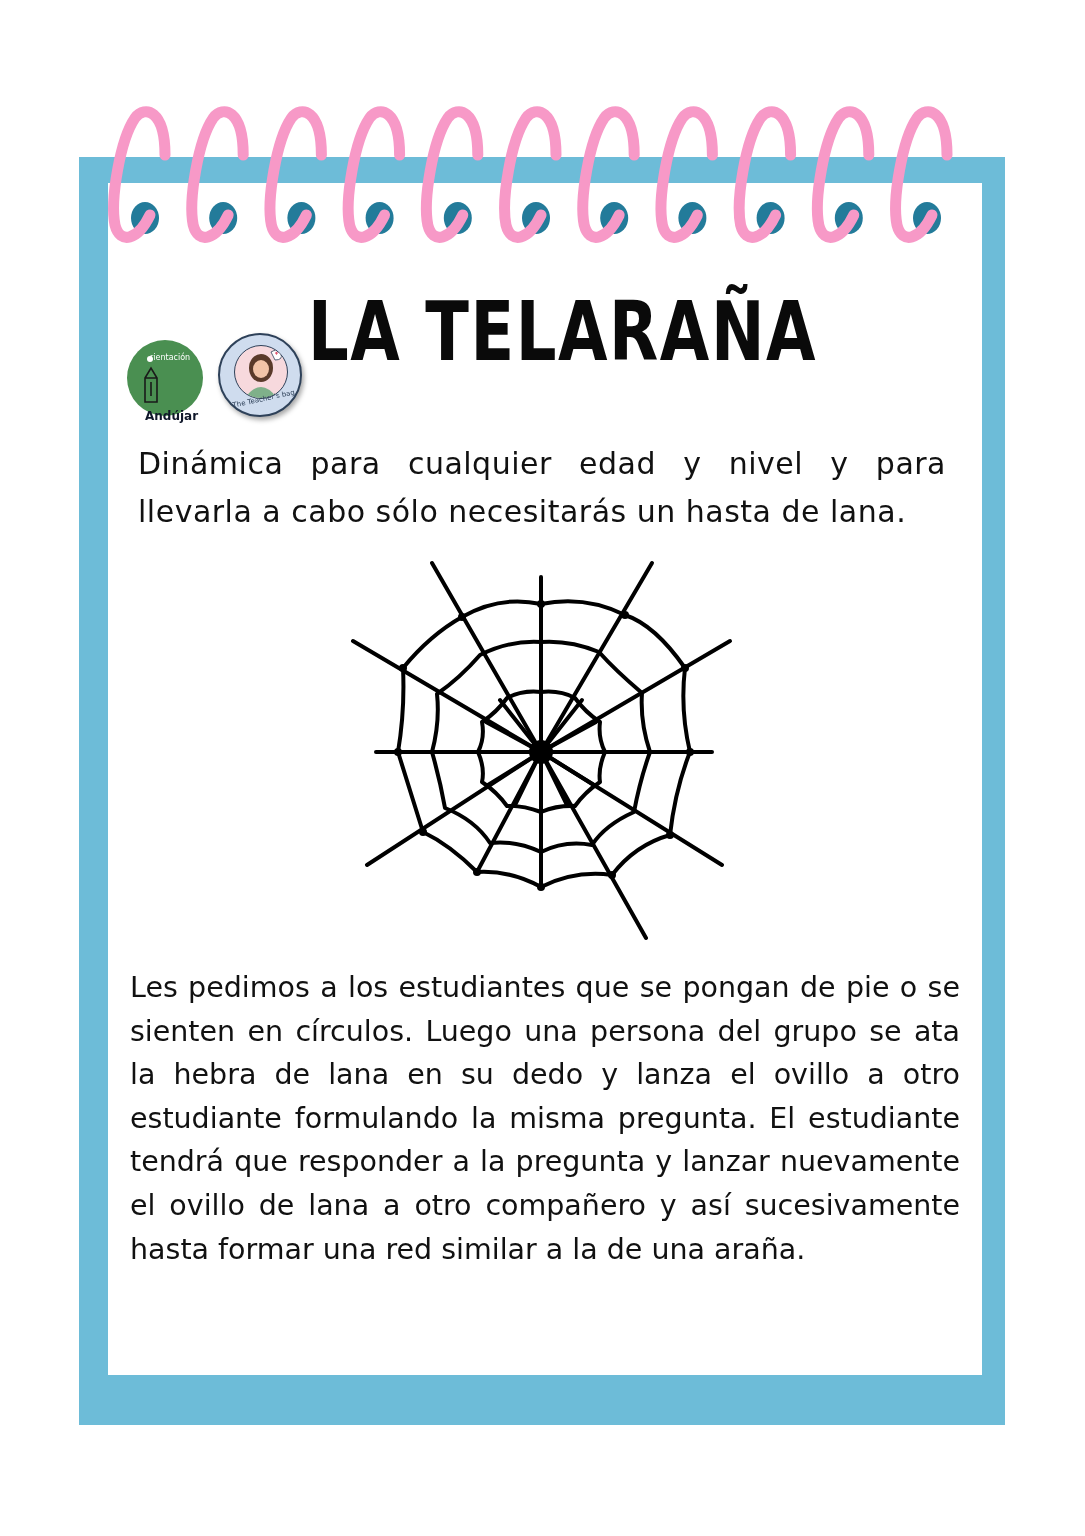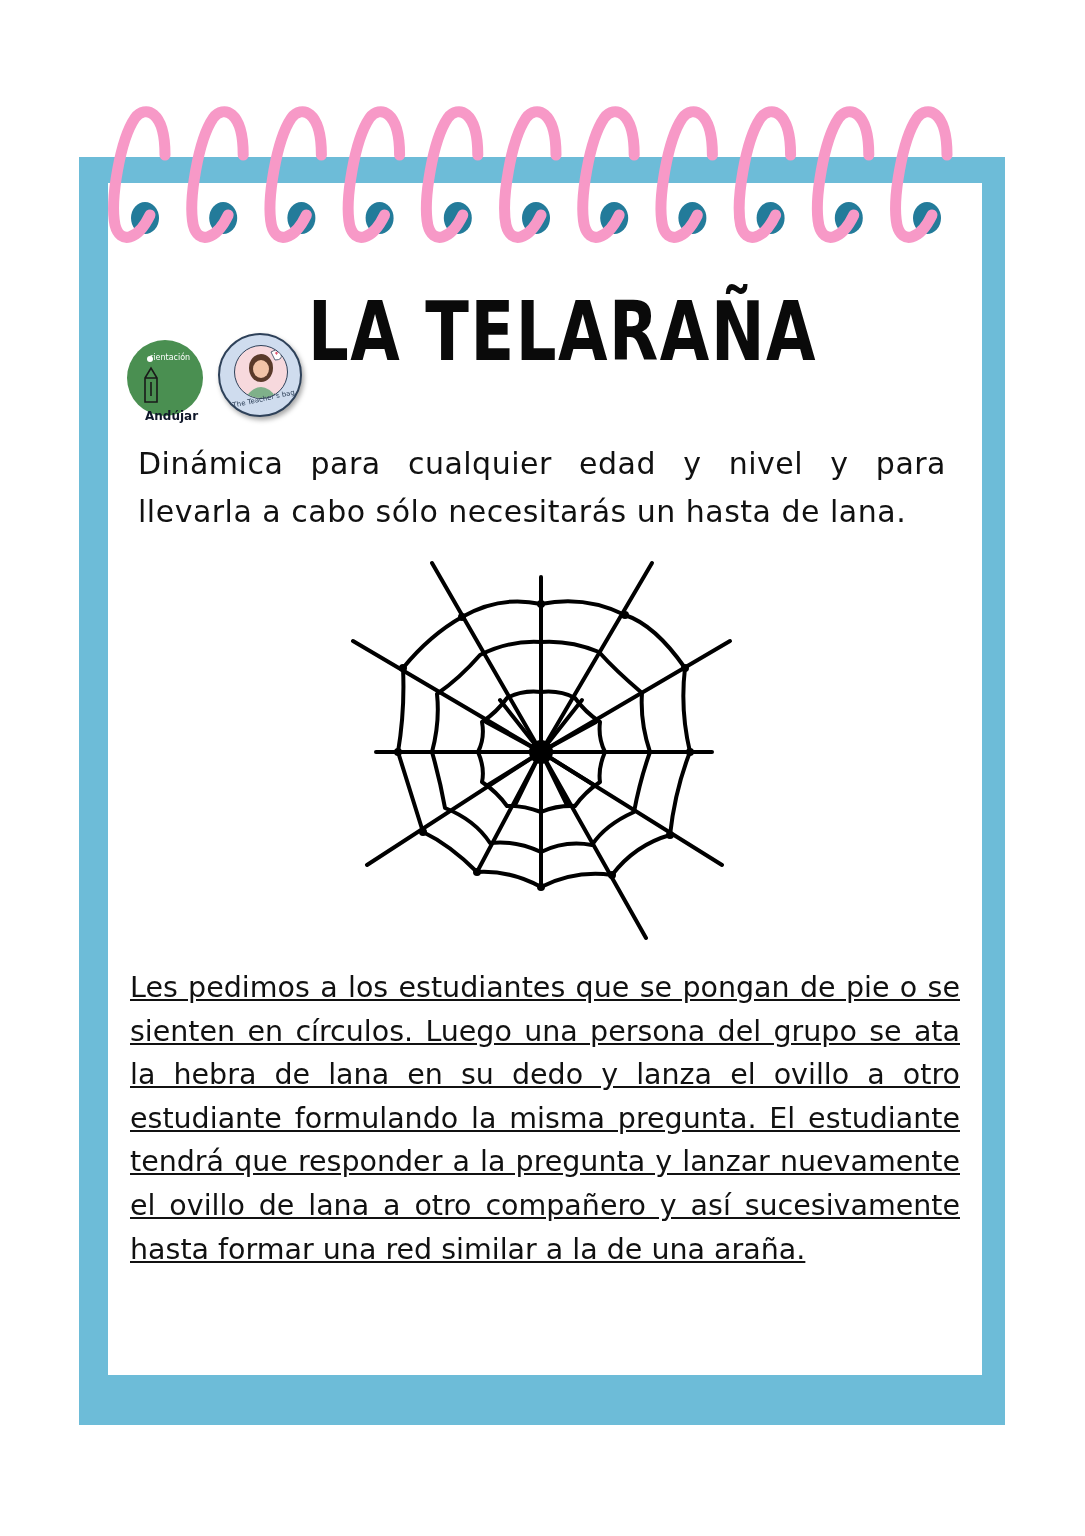--- a/index.html
+++ b/index.html
@@ -42,21 +42,20 @@
     .logo-teacher .tt { position: absolute; left: 12px; top: 60px; font-size: 7px; color: #2e4159; transform: rotate(-12deg); }
     .intro {
       position: absolute; left: 138px; top: 440px; width: 808px;
       font-size: 30px; line-height: 48px; text-align: justify; text-align-last: left;
       font-family: "DejaVu Sans", sans-serif; letter-spacing: 0.5px;
     }
     .body-text {
       position: absolute; left: 130px; top: 966px; width: 830px;
       font-size: 28.5px; line-height: 43.6px; text-align: justify; text-align-last: left;
       font-family: "DejaVu Sans", sans-serif;
-      text-decoration: underline;
     }
     .web { position: absolute; left: 340px; top: 555px; }
   </style>
 </head>
 <body>
 
 <div class="frame"></div>
 <div class="page"></div>
 
 <div class="spiral">

